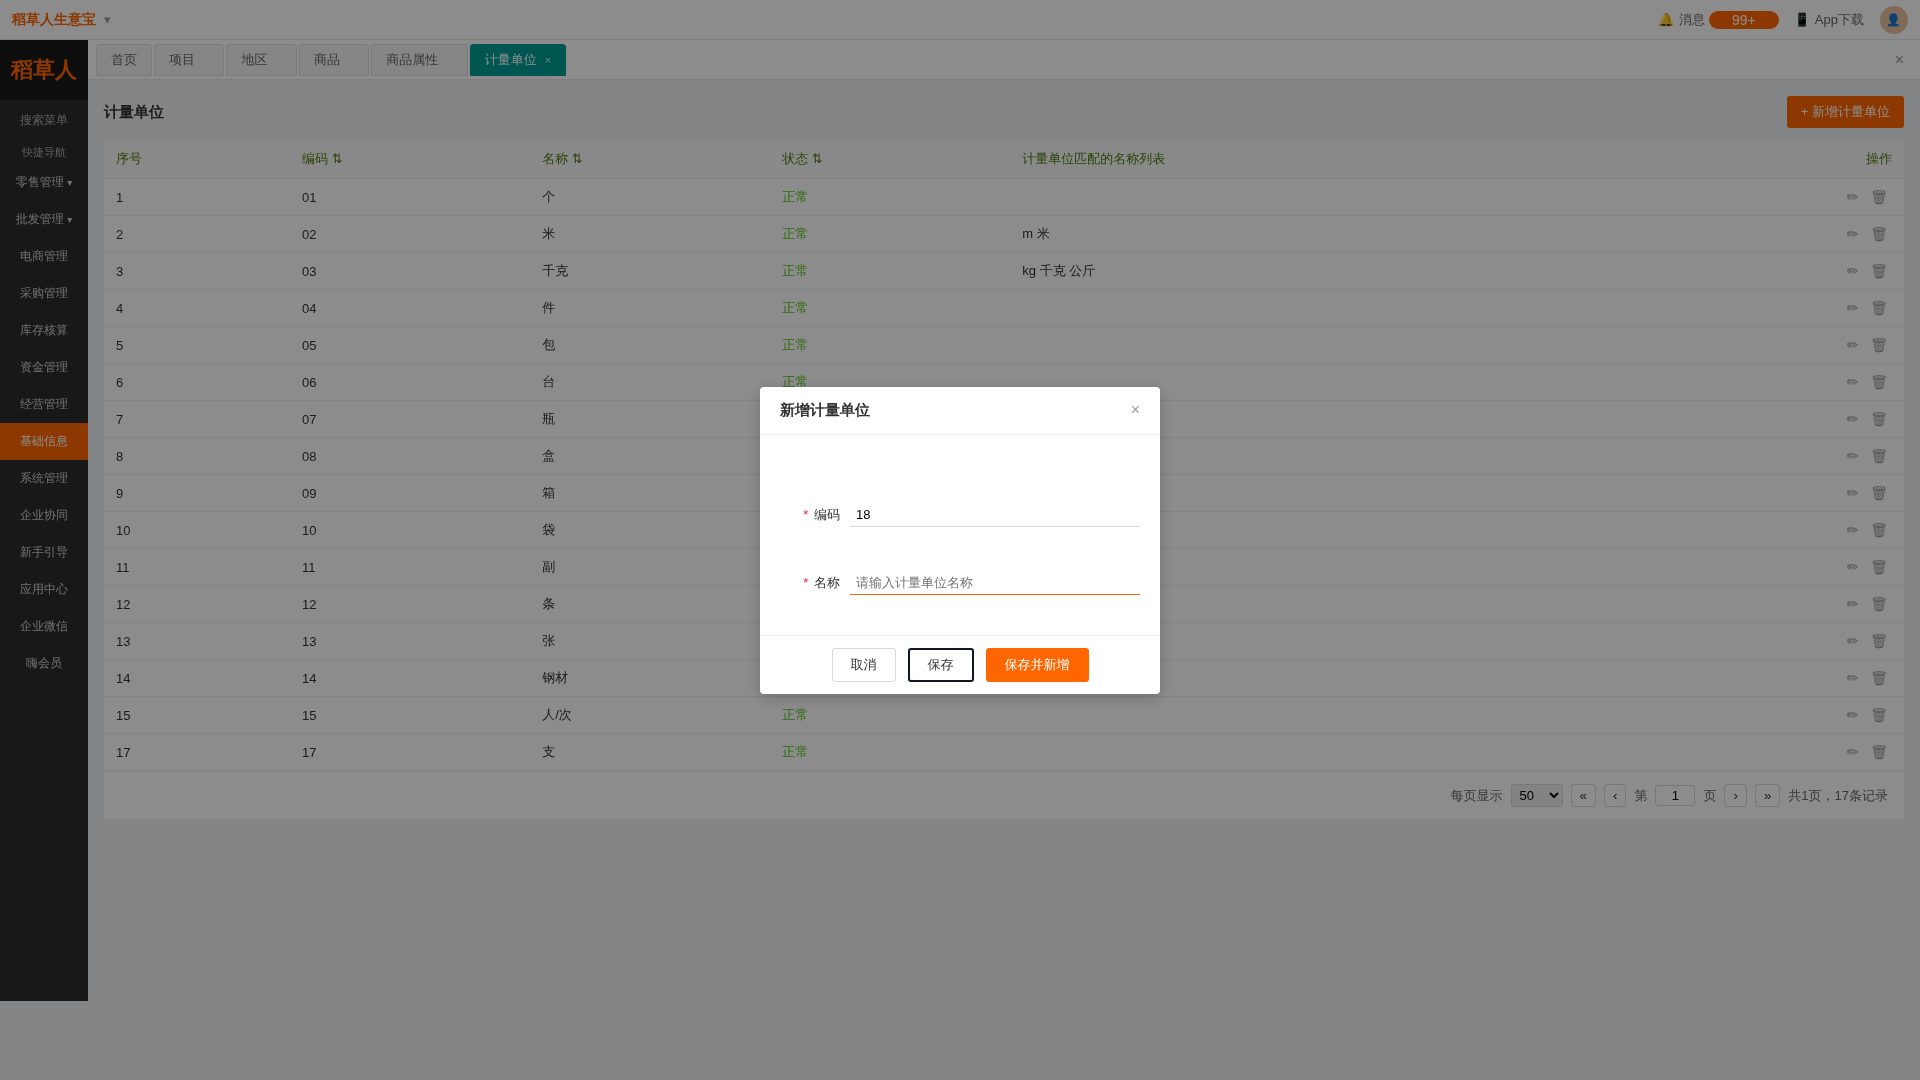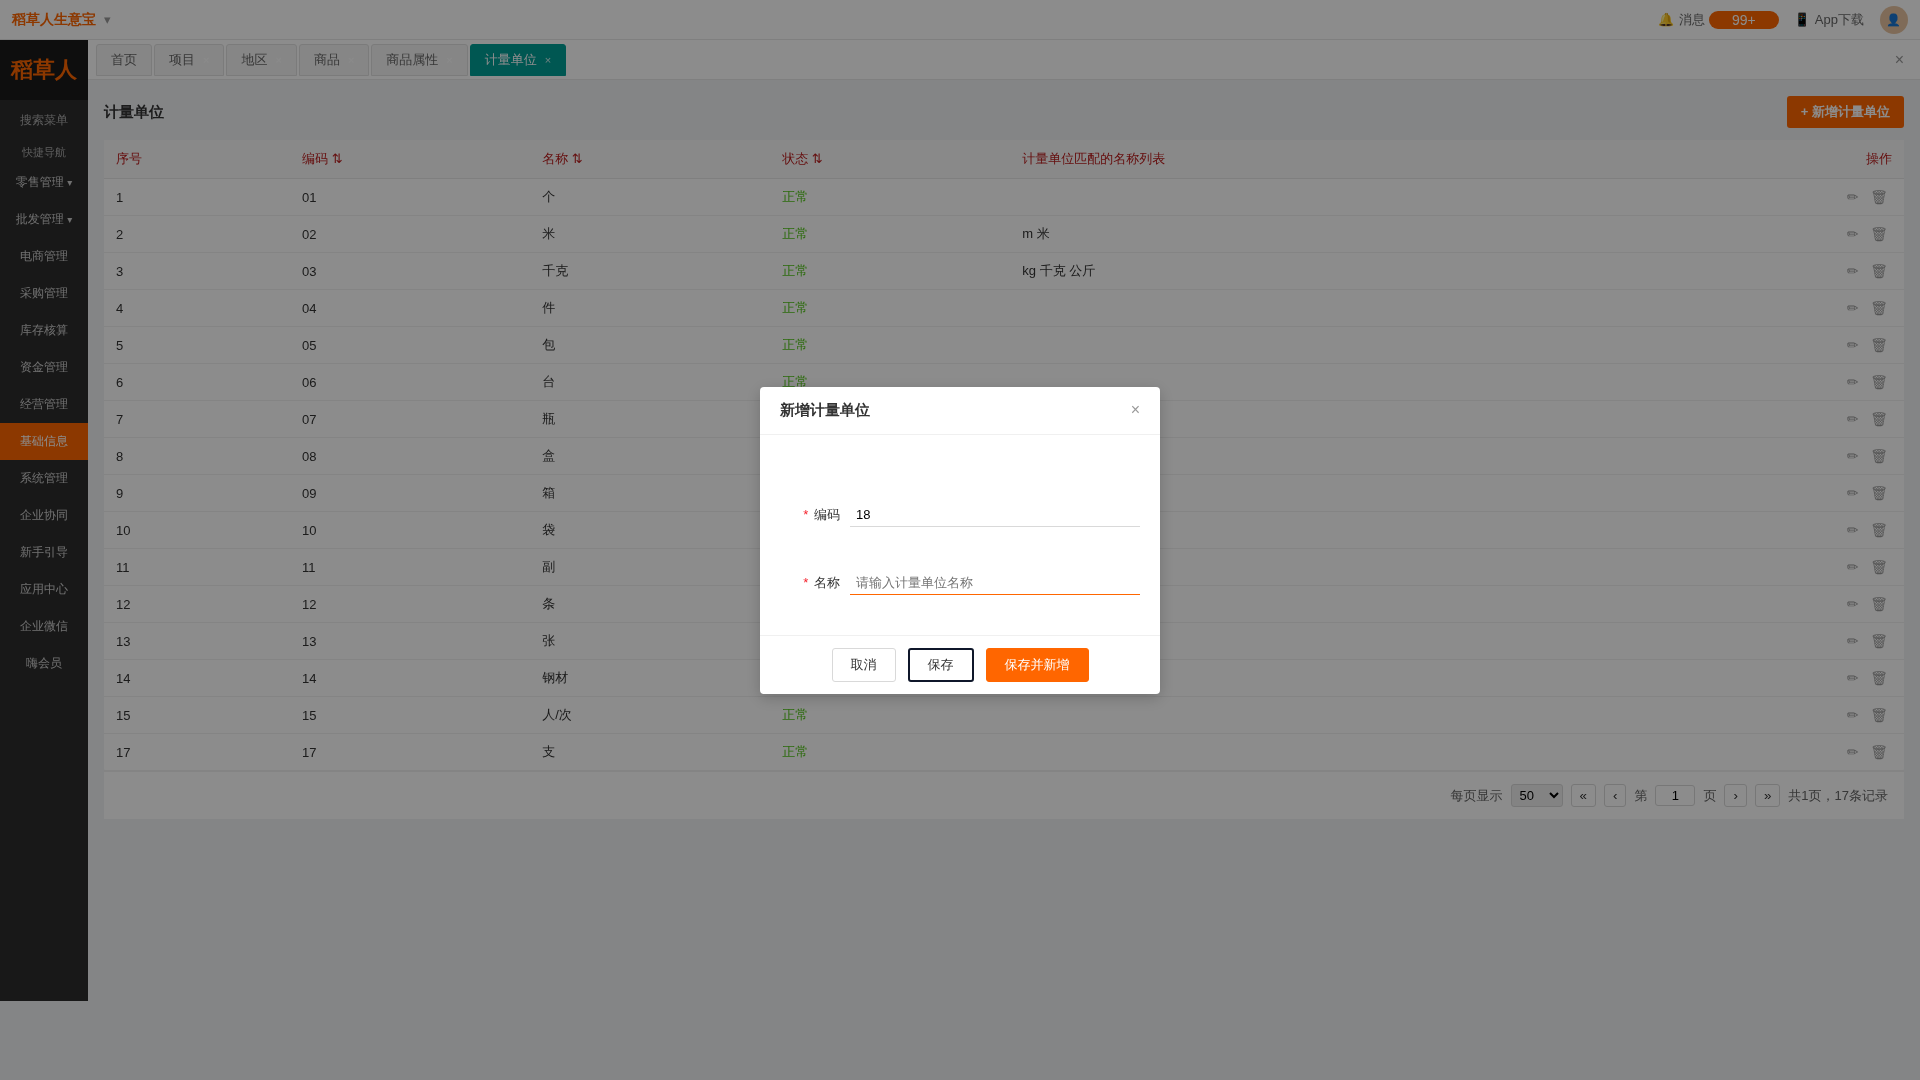--- a/index.html
+++ b/index.html
@@ -25,27 +25,27 @@
     
     .tab-bar { height: 40px; background: #fff; display: flex; align-items: center; padding: 0 8px; border-bottom: 1px solid #e8e8e8; gap: 2px; }
     .tab { padding: 6px 14px; border-radius: 3px 3px 0 0; cursor: pointer; font-size: 13px; display: flex; align-items: center; gap: 4px; border: 1px solid transparent; }
     .tab.active { background: #009e96; color: #fff; border-color: #009e96; }
     .tab:not(.active) { background: #f5f5f5; color: #666; border-color: #e0e0e0; }
 
     
     .page-content { flex: 1; padding: 16px; overflow-y: auto; background: #f0f2f5; }
     .page-header { display: flex; justify-content: space-between; align-items: center; margin-bottom: 12px; }
     .page-title { font-size: 15px; font-weight: bold; color: #333; }
-    .btn-add { background: #f60; color: #fff; border: none; padding: 7px 14px; border-radius: 3px; cursor: pointer; font-size: 13px; font-weight: bold; }
+    .btn-add { background: #f60; color: #fff; border: none; padding: 7px 14px; border-radius: 3px; cursor: pointer; font-size: 13px; }
 
     
     .table-container { background: #fff; border-radius: 3px; }
     table { width: 100%; border-collapse: collapse; }
     thead tr { background: #fafafa; }
-    th { padding: 10px 12px; text-align: left; font-weight: normal; color: #b91c1c; border-bottom: 1px solid #e8e8e8; font-size: 13px; }
+    th { padding: 10px 12px; text-align: left; font-weight: normal; color: #4d7c0f; border-bottom: 1px solid #e8e8e8; font-size: 13px; }
     td { padding: 8px 12px; border-bottom: 1px solid #f0f0f0; color: #333; font-size: 13px; }
     .status-normal { color: #52c41a; }
     .action-btn { background: transparent; border: none; cursor: pointer; color: #999; font-size: 14px; padding: 2px 4px; }
 
     
     .pagination { display: flex; justify-content: flex-end; align-items: center; padding: 12px 16px; background: #fff; border-top: 1px solid #f0f0f0; gap: 8px; font-size: 13px; color: #666; }
     .page-btn { padding: 3px 8px; border: 1px solid #d9d9d9; background: #fff; cursor: pointer; border-radius: 3px; color: #333; }
     .page-btn:disabled { color: #ccc; cursor: not-allowed; }
     .page-select { border: 1px solid #d9d9d9; border-radius: 3px; padding: 2px 4px; font-size: 13px; }
     .page-input { width: 40px; border: 1px solid #d9d9d9; border-radius: 3px; padding: 2px 6px; text-align: center; font-size: 13px; }

